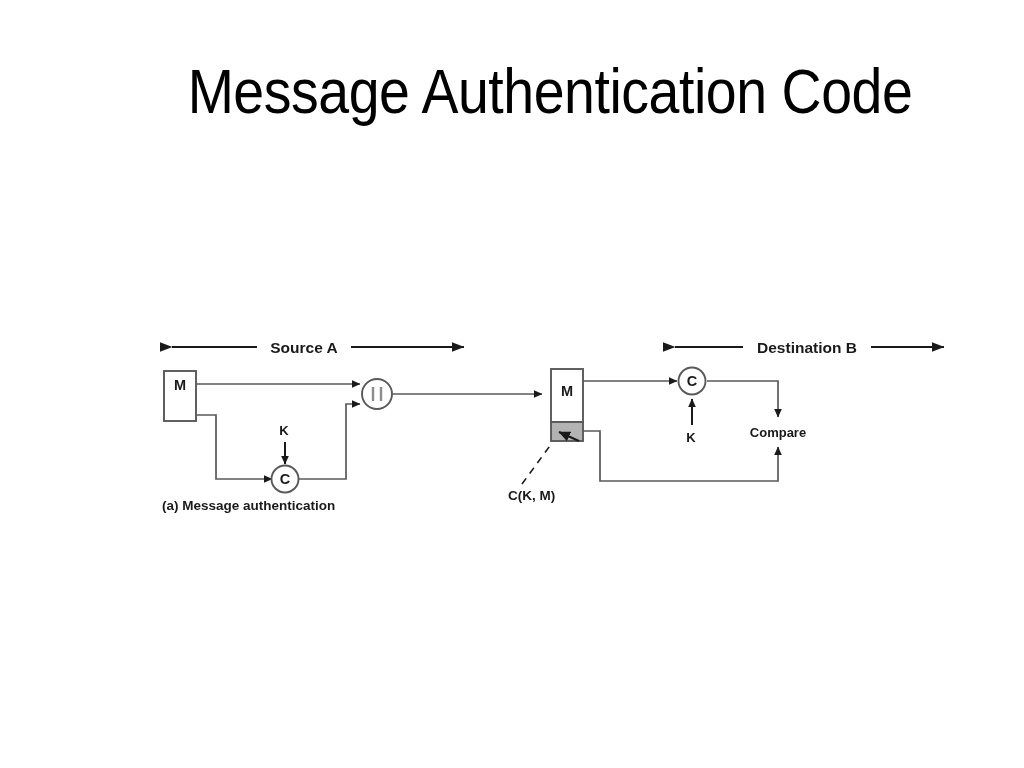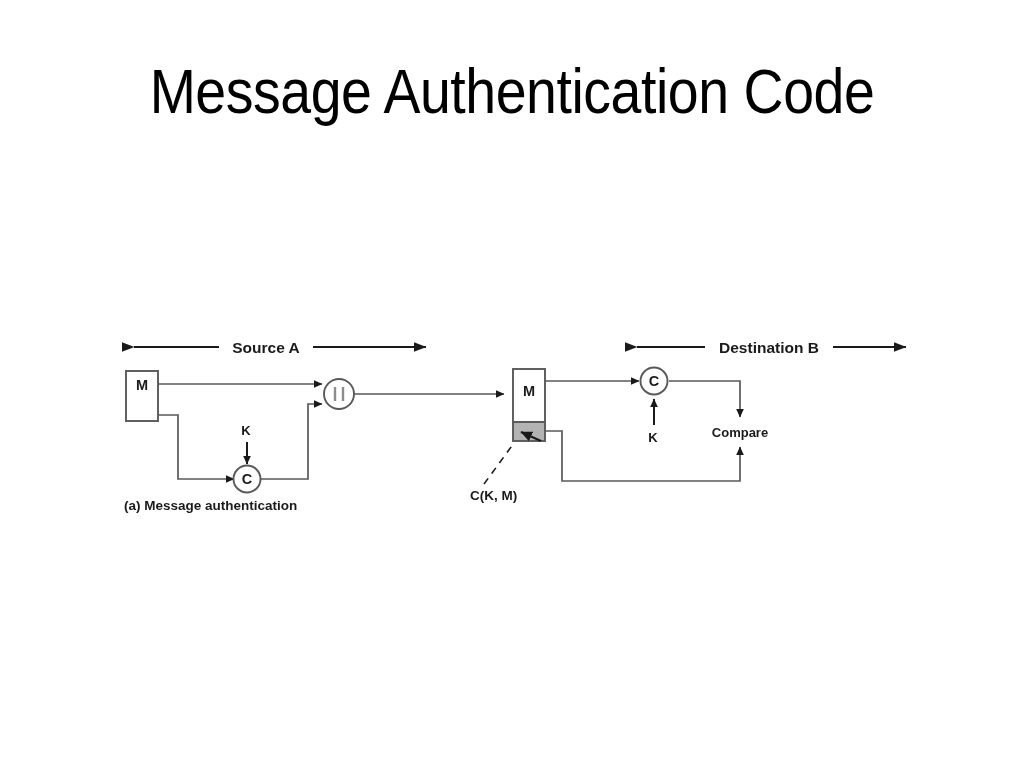--- a/index.html
+++ b/index.html
@@ -11,20 +11,21 @@
     width: 1024px;
     height: 768px;
     overflow: hidden;
     font-family: "Liberation Sans", sans-serif;
   }
   #slide {
     position: relative;
     width: 852px;
     height: 768px;
     background: #ffffff;
+    margin-left: 38px;
   }
   #slide-title {
     position: absolute;
     left: 0;
     top: 58px;
     width: 1024px;
     text-align: center;
     font-family: "Liberation Sans", sans-serif;
     font-size: 63px;
     font-weight: 400;

